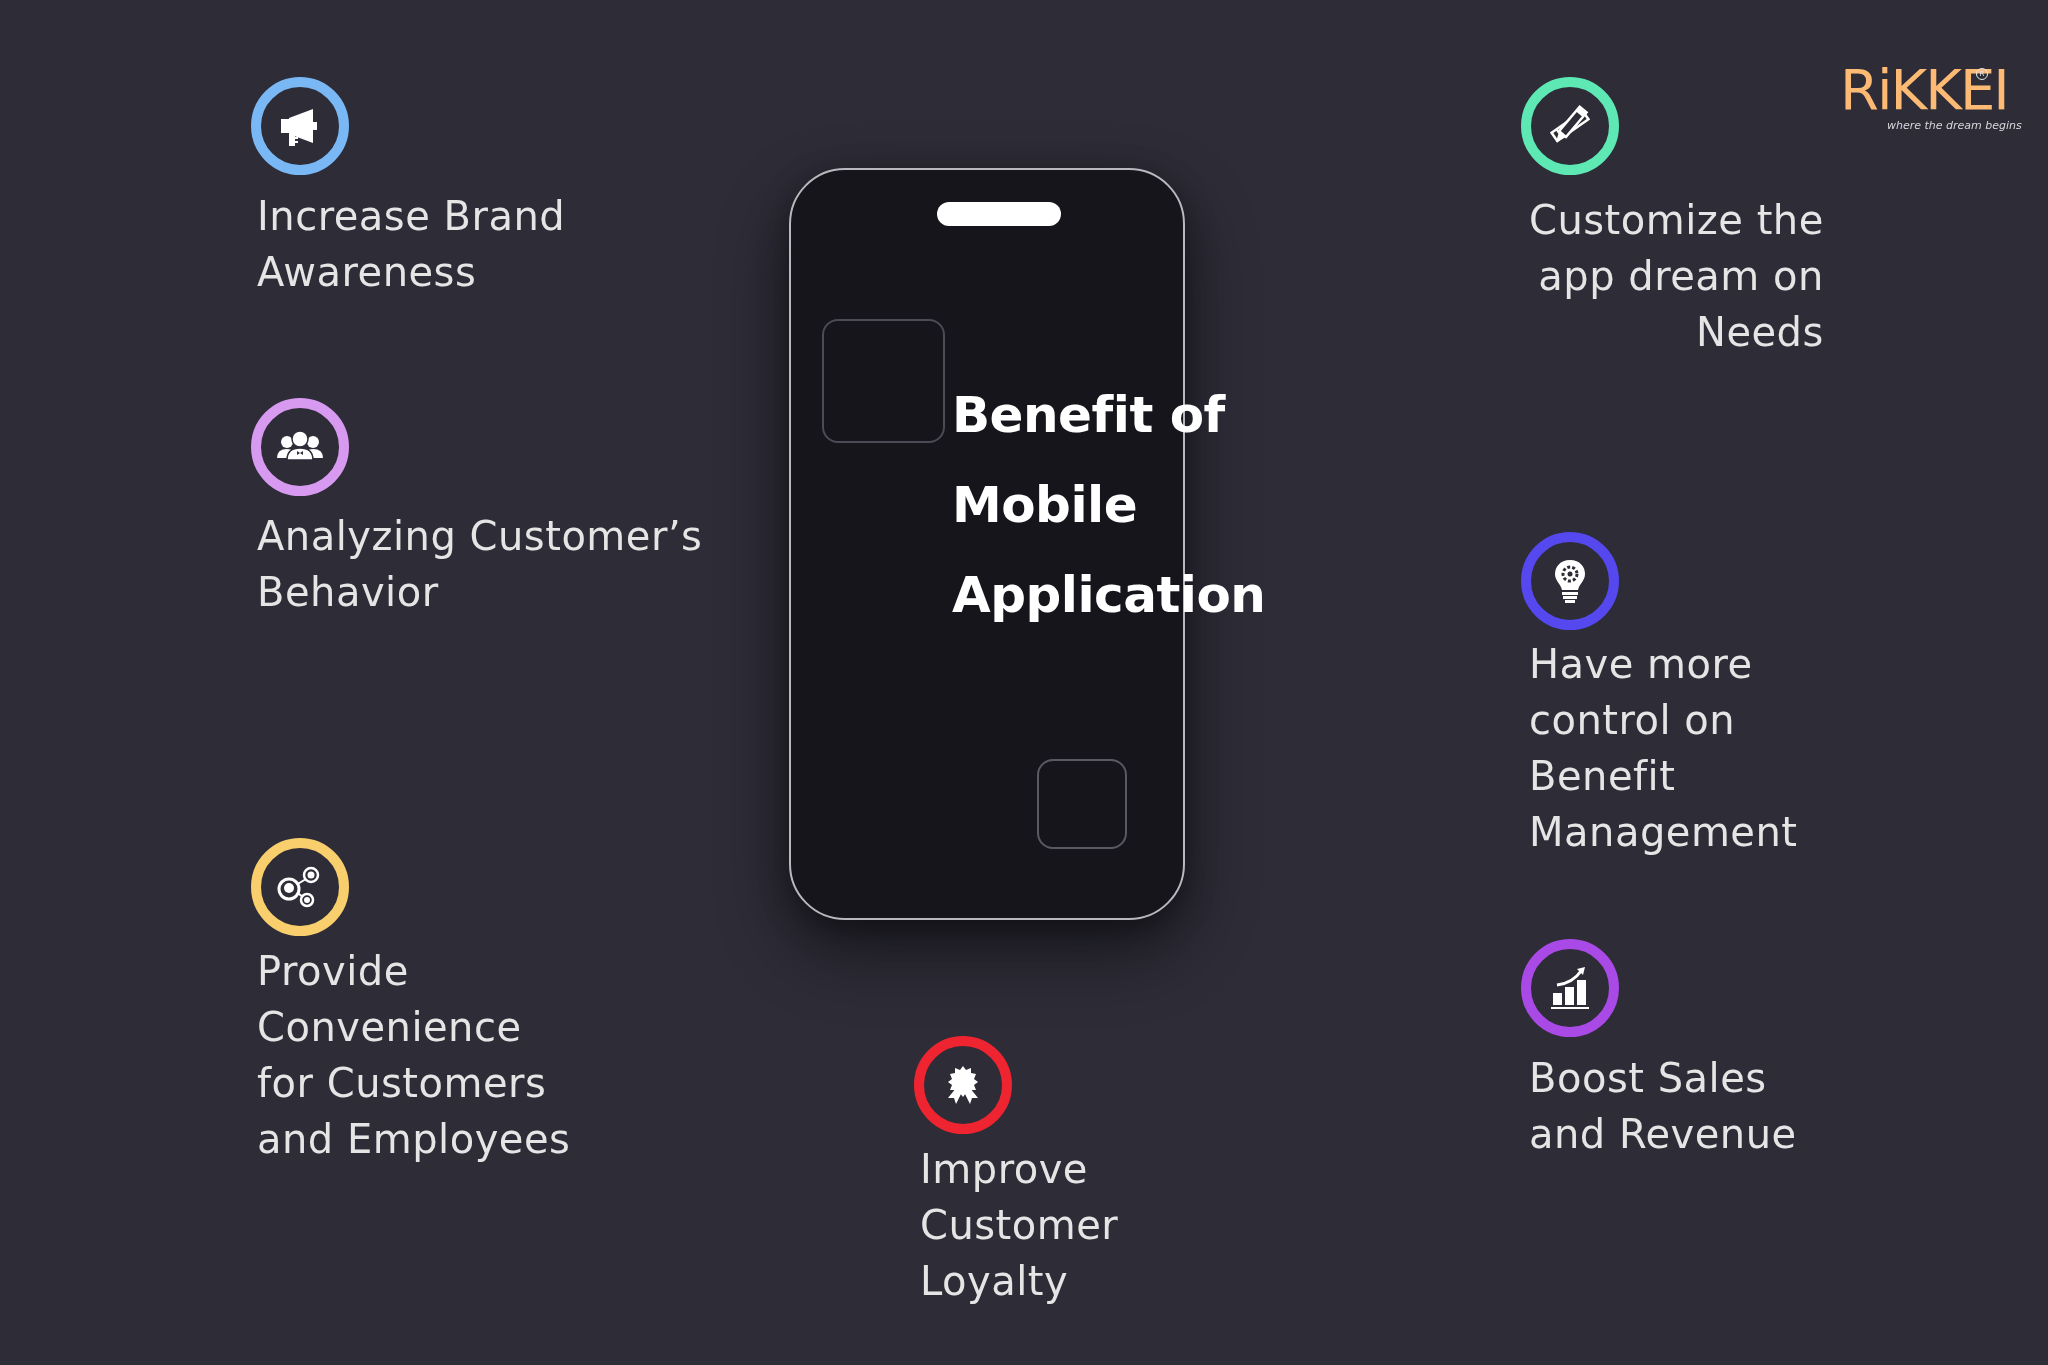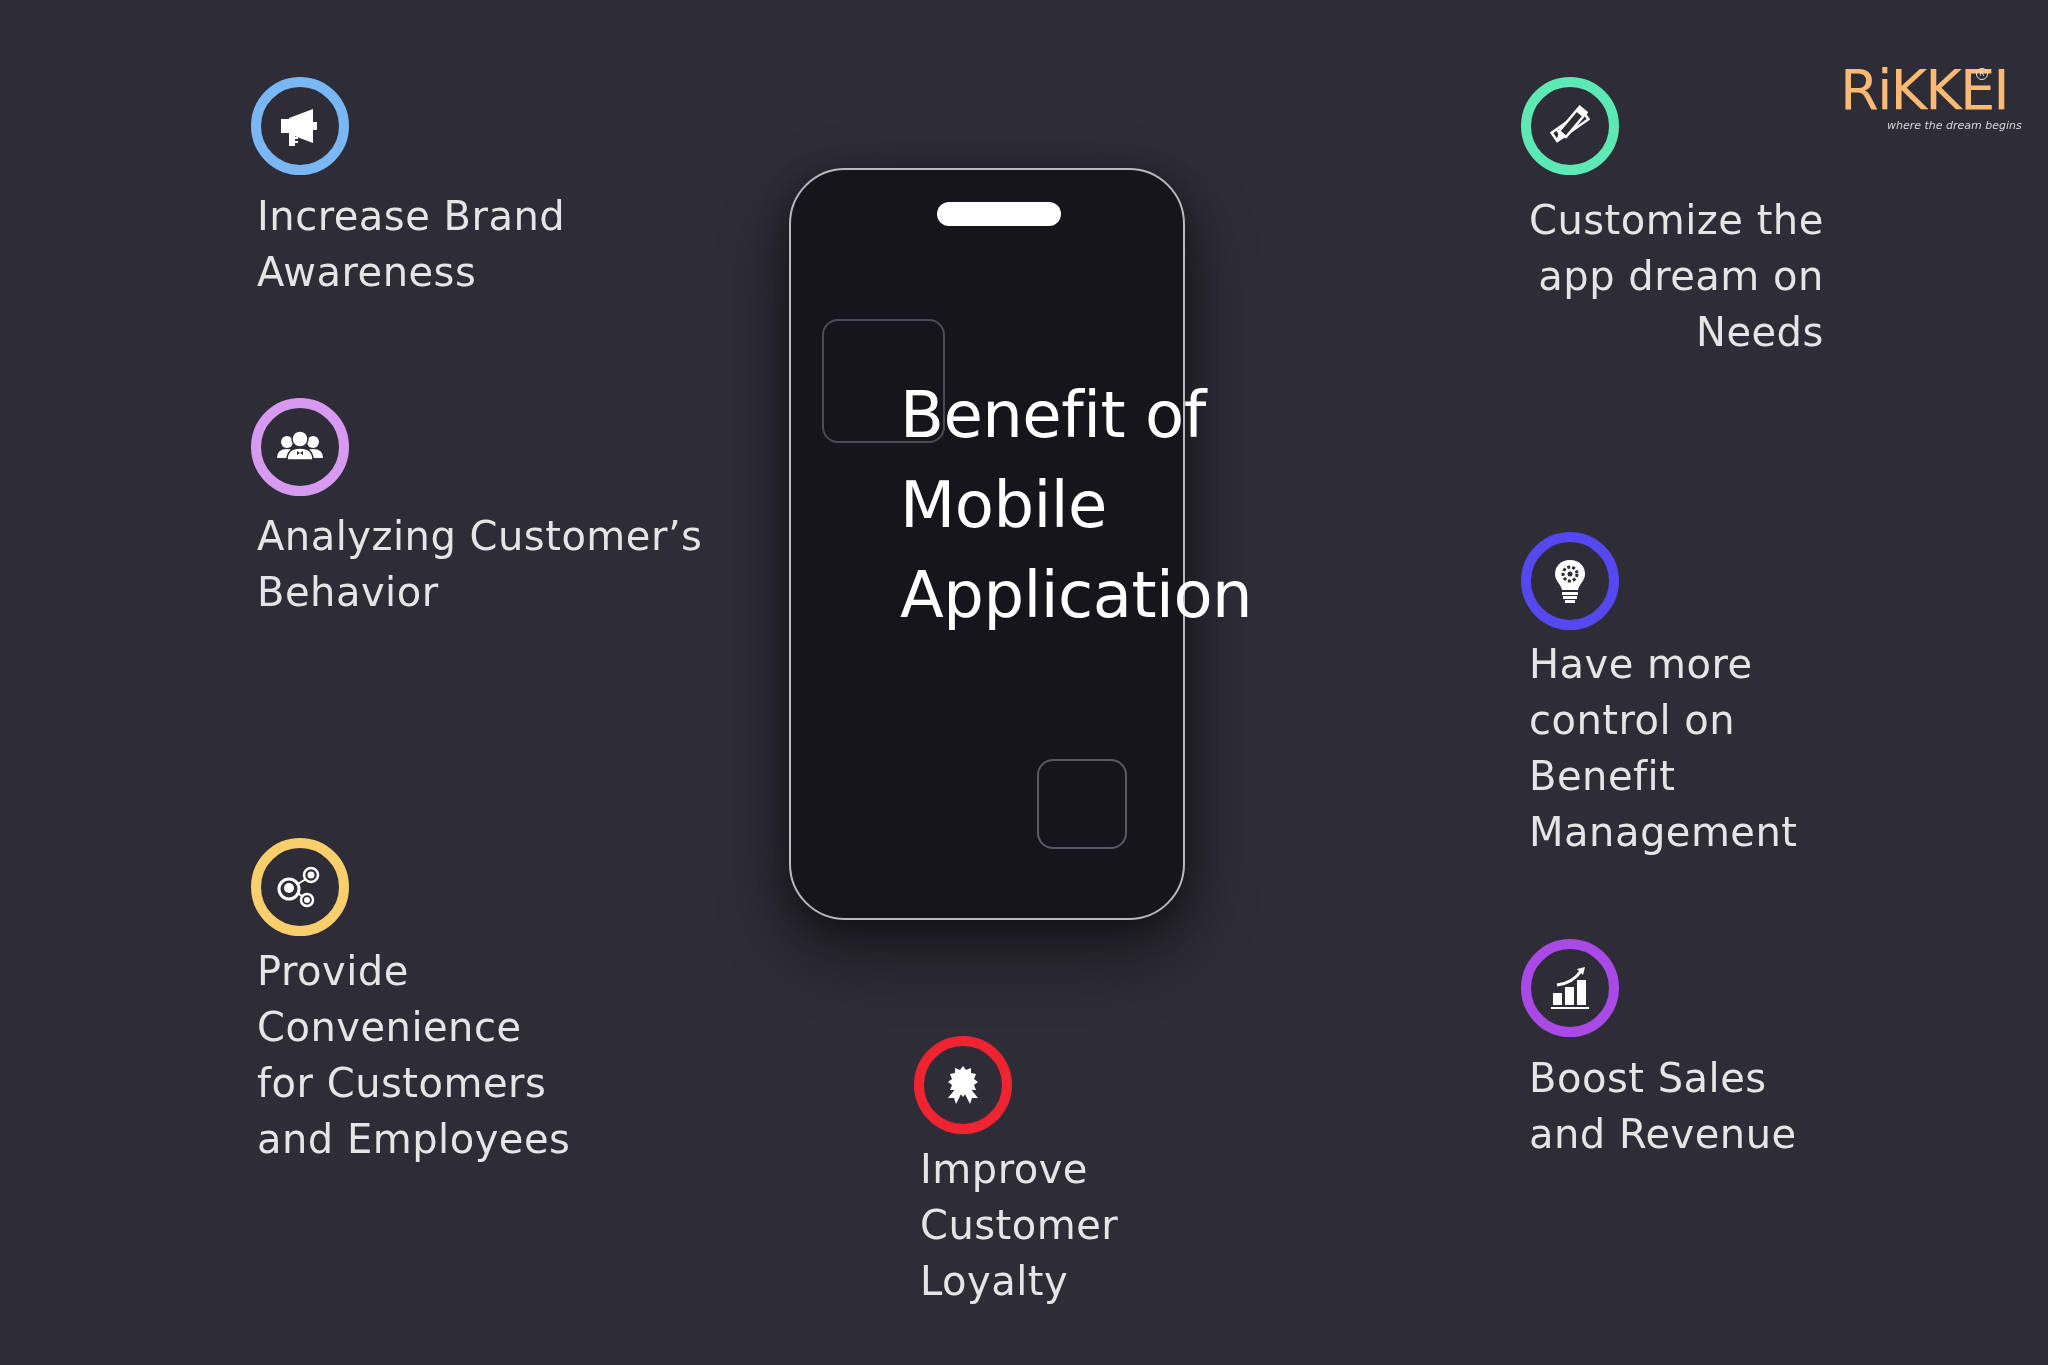--- a/index.html
+++ b/index.html
@@ -21,23 +21,23 @@
   }
   .sq1 {
     position:absolute; left:31px; top:149px; width:123px; height:124px;
     border:2px solid #4c4b55; border-radius:16px; box-sizing:border-box;
   }
   .sq2 {
     position:absolute; left:246px; top:589px; width:90px; height:90px;
     border:2px solid #5a5963; border-radius:16px; box-sizing:border-box;
   }
   .title {
-    position:absolute; left:900px; top:370px; width:500px;
-    font-family:"DejaVu Sans", sans-serif; font-weight:normal;
-    font-size:64px; line-height:90px; letter-spacing:-0.5px;
+    position:absolute; left:952px; top:370px; width:500px;
+    font-family:"DejaVu Sans", sans-serif; font-weight:bold;
+    font-size:50px; line-height:90px; letter-spacing:-0.5px;
   }
   .title div { white-space:nowrap; }
   .item { position:absolute; }
   .ring {
     position:absolute; width:98px; height:98px; border-radius:50%;
     box-sizing:border-box; border:10px solid #7ab8f5; background:#2d2c37;
     display:flex; align-items:center; justify-content:center;
   }
   .ring svg { width:54px; height:54px; }
   .label {

